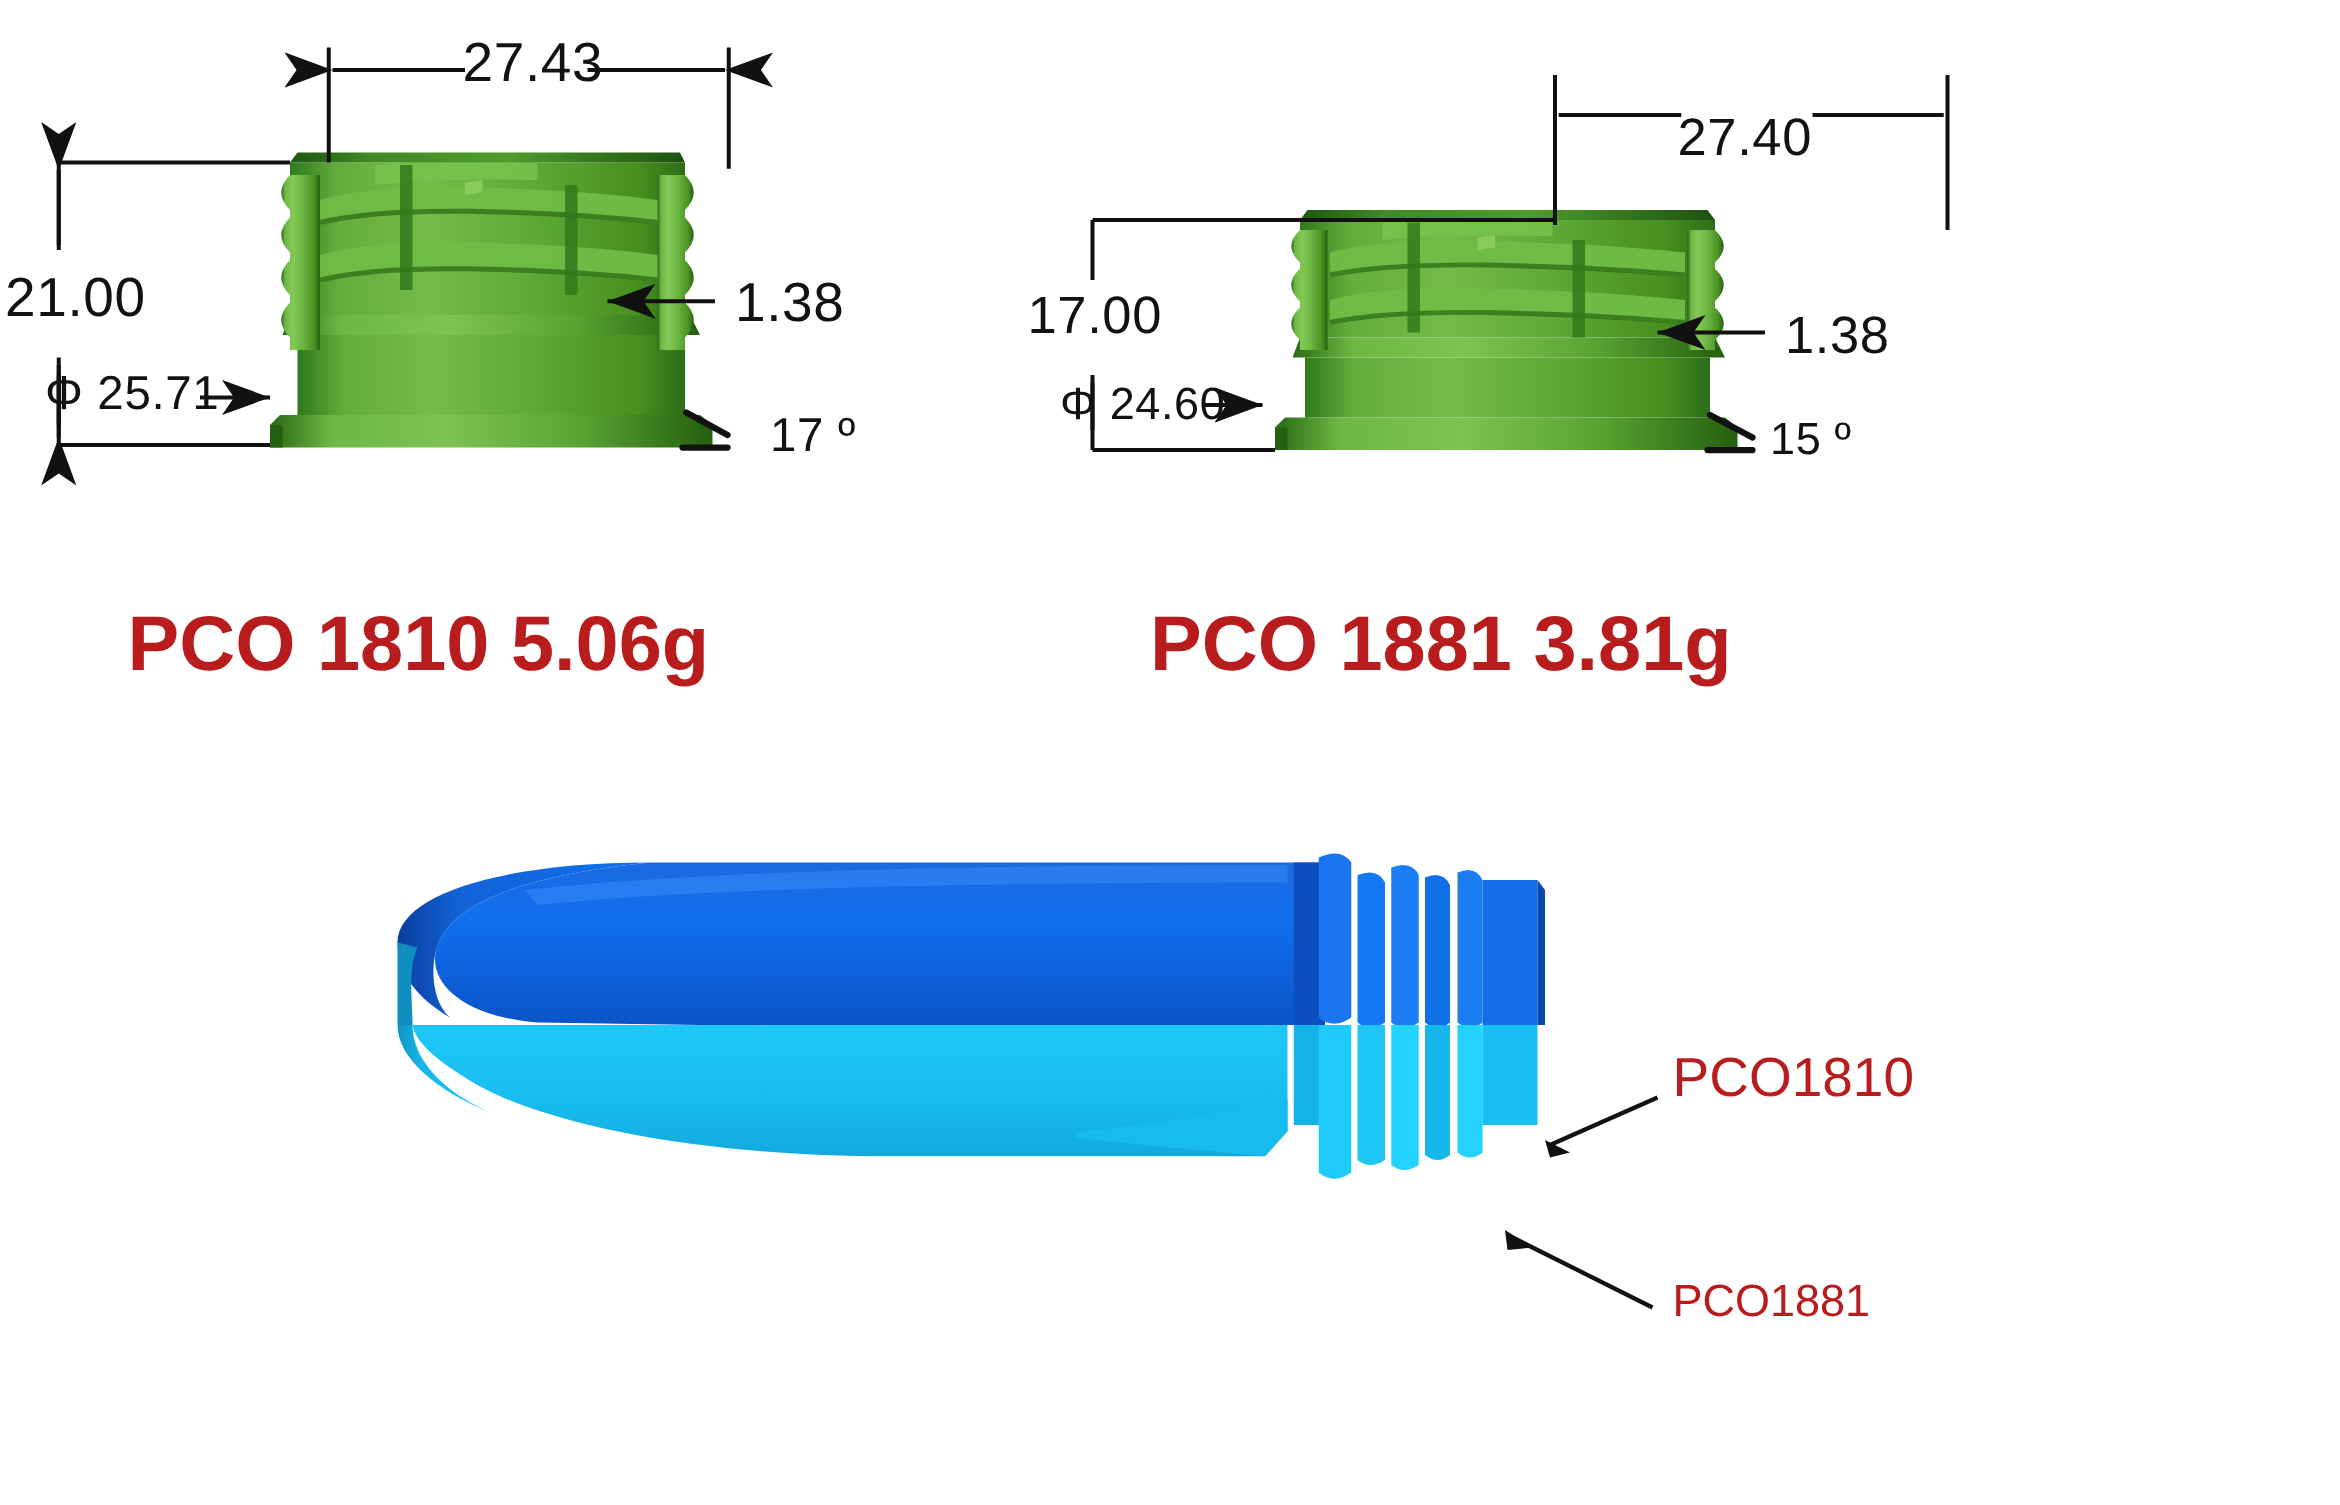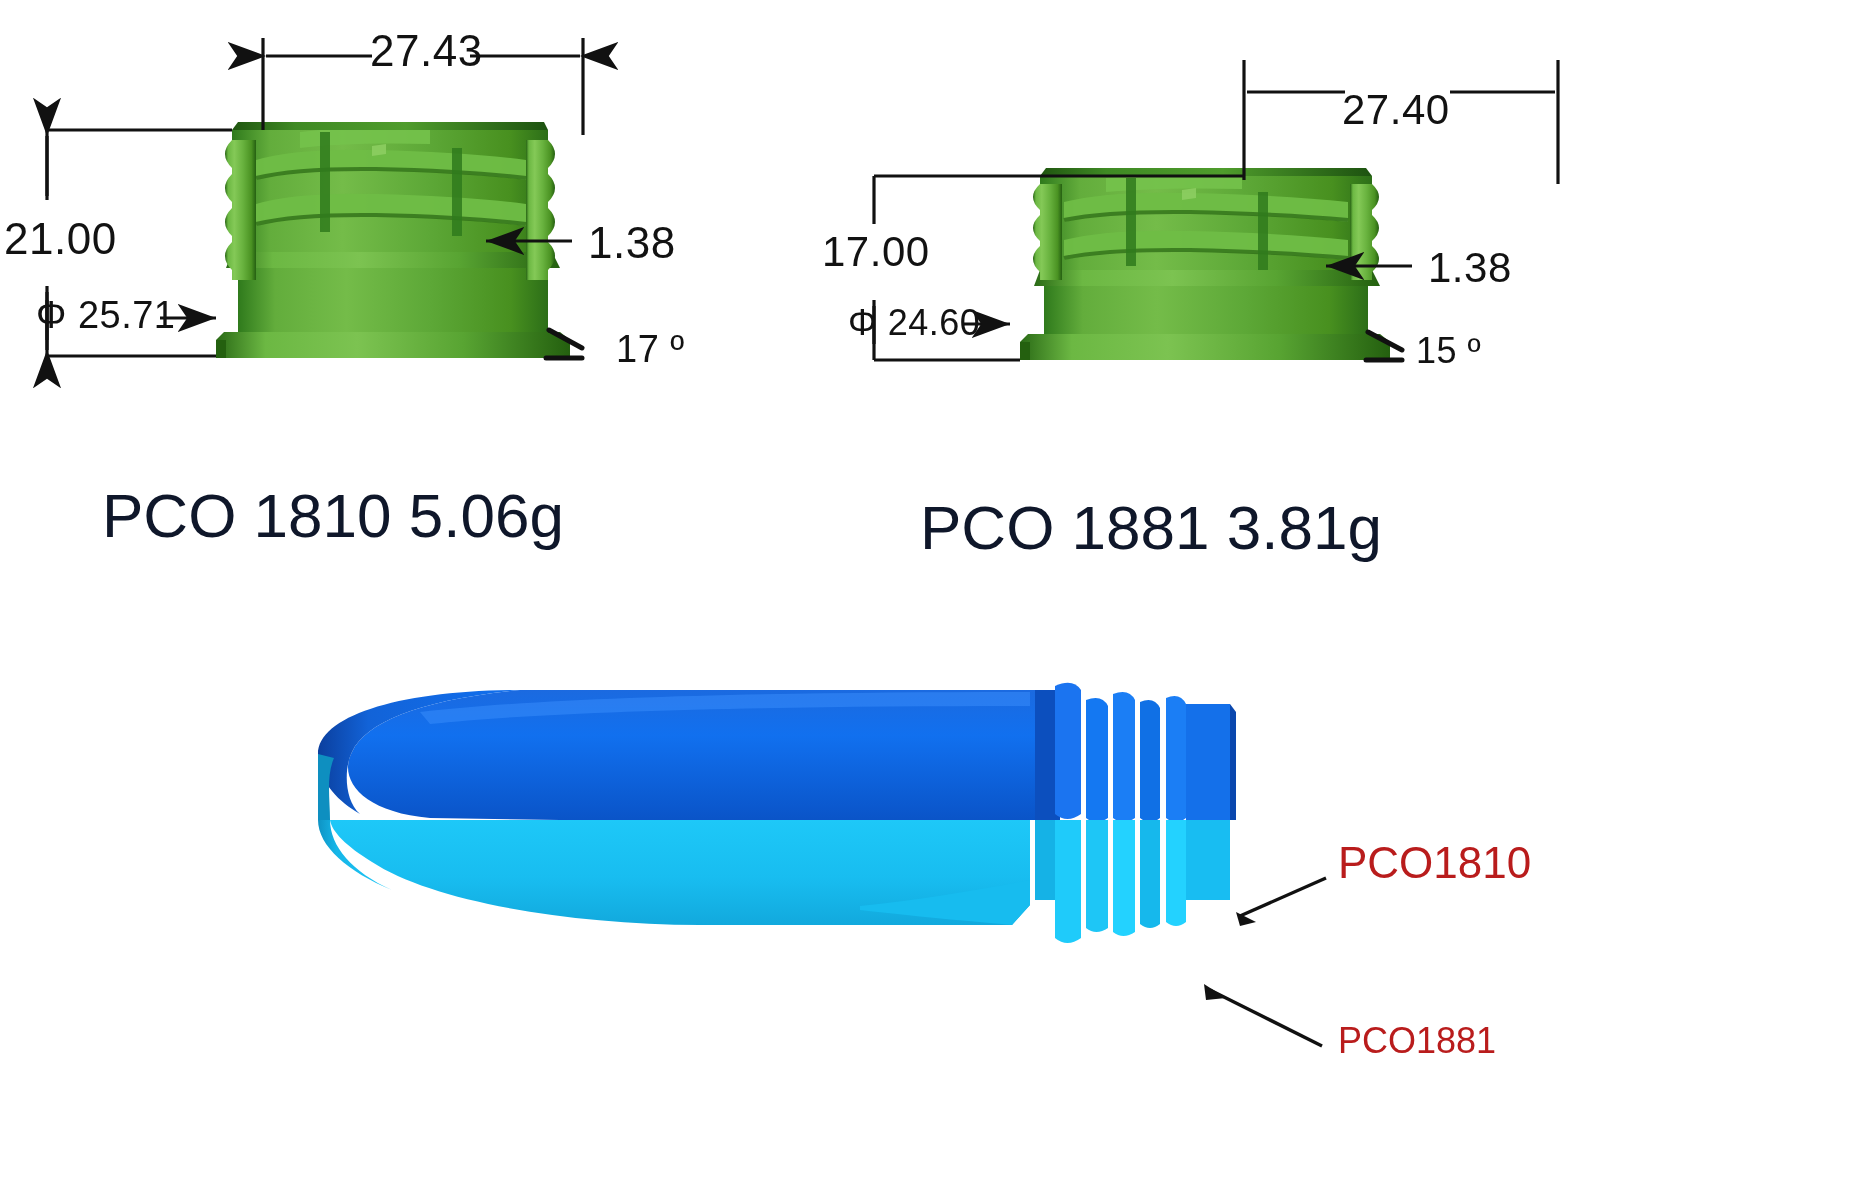--- a/index.html
+++ b/index.html
@@ -24,23 +24,23 @@
   .dim-text {
     position: absolute;
     font-family: "Liberation Sans", sans-serif;
     color: #121212;
     white-space: nowrap;
     letter-spacing: 0.5px;
   }
   .part-label {
     position: absolute;
     font-family: "Liberation Sans", sans-serif;
-    color: #0f172a;
+    color: #b91c1c;
     white-space: nowrap;
-    font-weight: 400;
+    font-weight: 700;
   }
   .callout-label {
     position: absolute;
     font-family: "Liberation Sans", sans-serif;
     color: #b91c1c;
     white-space: nowrap;
   }
   svg.overlay {
     position: absolute;
     left: 0; top: 0;
@@ -306,19 +306,19 @@
   <div class="dim-text" style="left:822px; top:228px; font-size:42px;">17.00</div>
 
   <div class="dim-text" style="left:848px; top:302px; font-size:36px;">Φ 24.60</div>
 
   <div class="dim-text" style="left:1428px; top:244px; font-size:42px;">1.38</div>
 
   <div class="dim-text" style="left:1416px; top:330px; font-size:36px;">15 º</div>
 
   <div class="part-label" style="left:102px; top:480px; font-size:62px;">PCO 1810   5.06g</div>
 
-  <div class="part-label" style="left:920px; top:480px; font-size:62px;margin-top:12px;">PCO 1881 3.81g</div>
+  <div class="part-label" style="left:920px; top:480px; font-size:62px;">PCO 1881 3.81g</div>
 
   <div class="callout-label" style="left:1338px; top:838px; font-size:44px;">PCO1810</div>
 
   <div class="callout-label" style="left:1338px; top:1020px; font-size:36px;">PCO1881</div>
 
 </div>
 
 </body></html>

